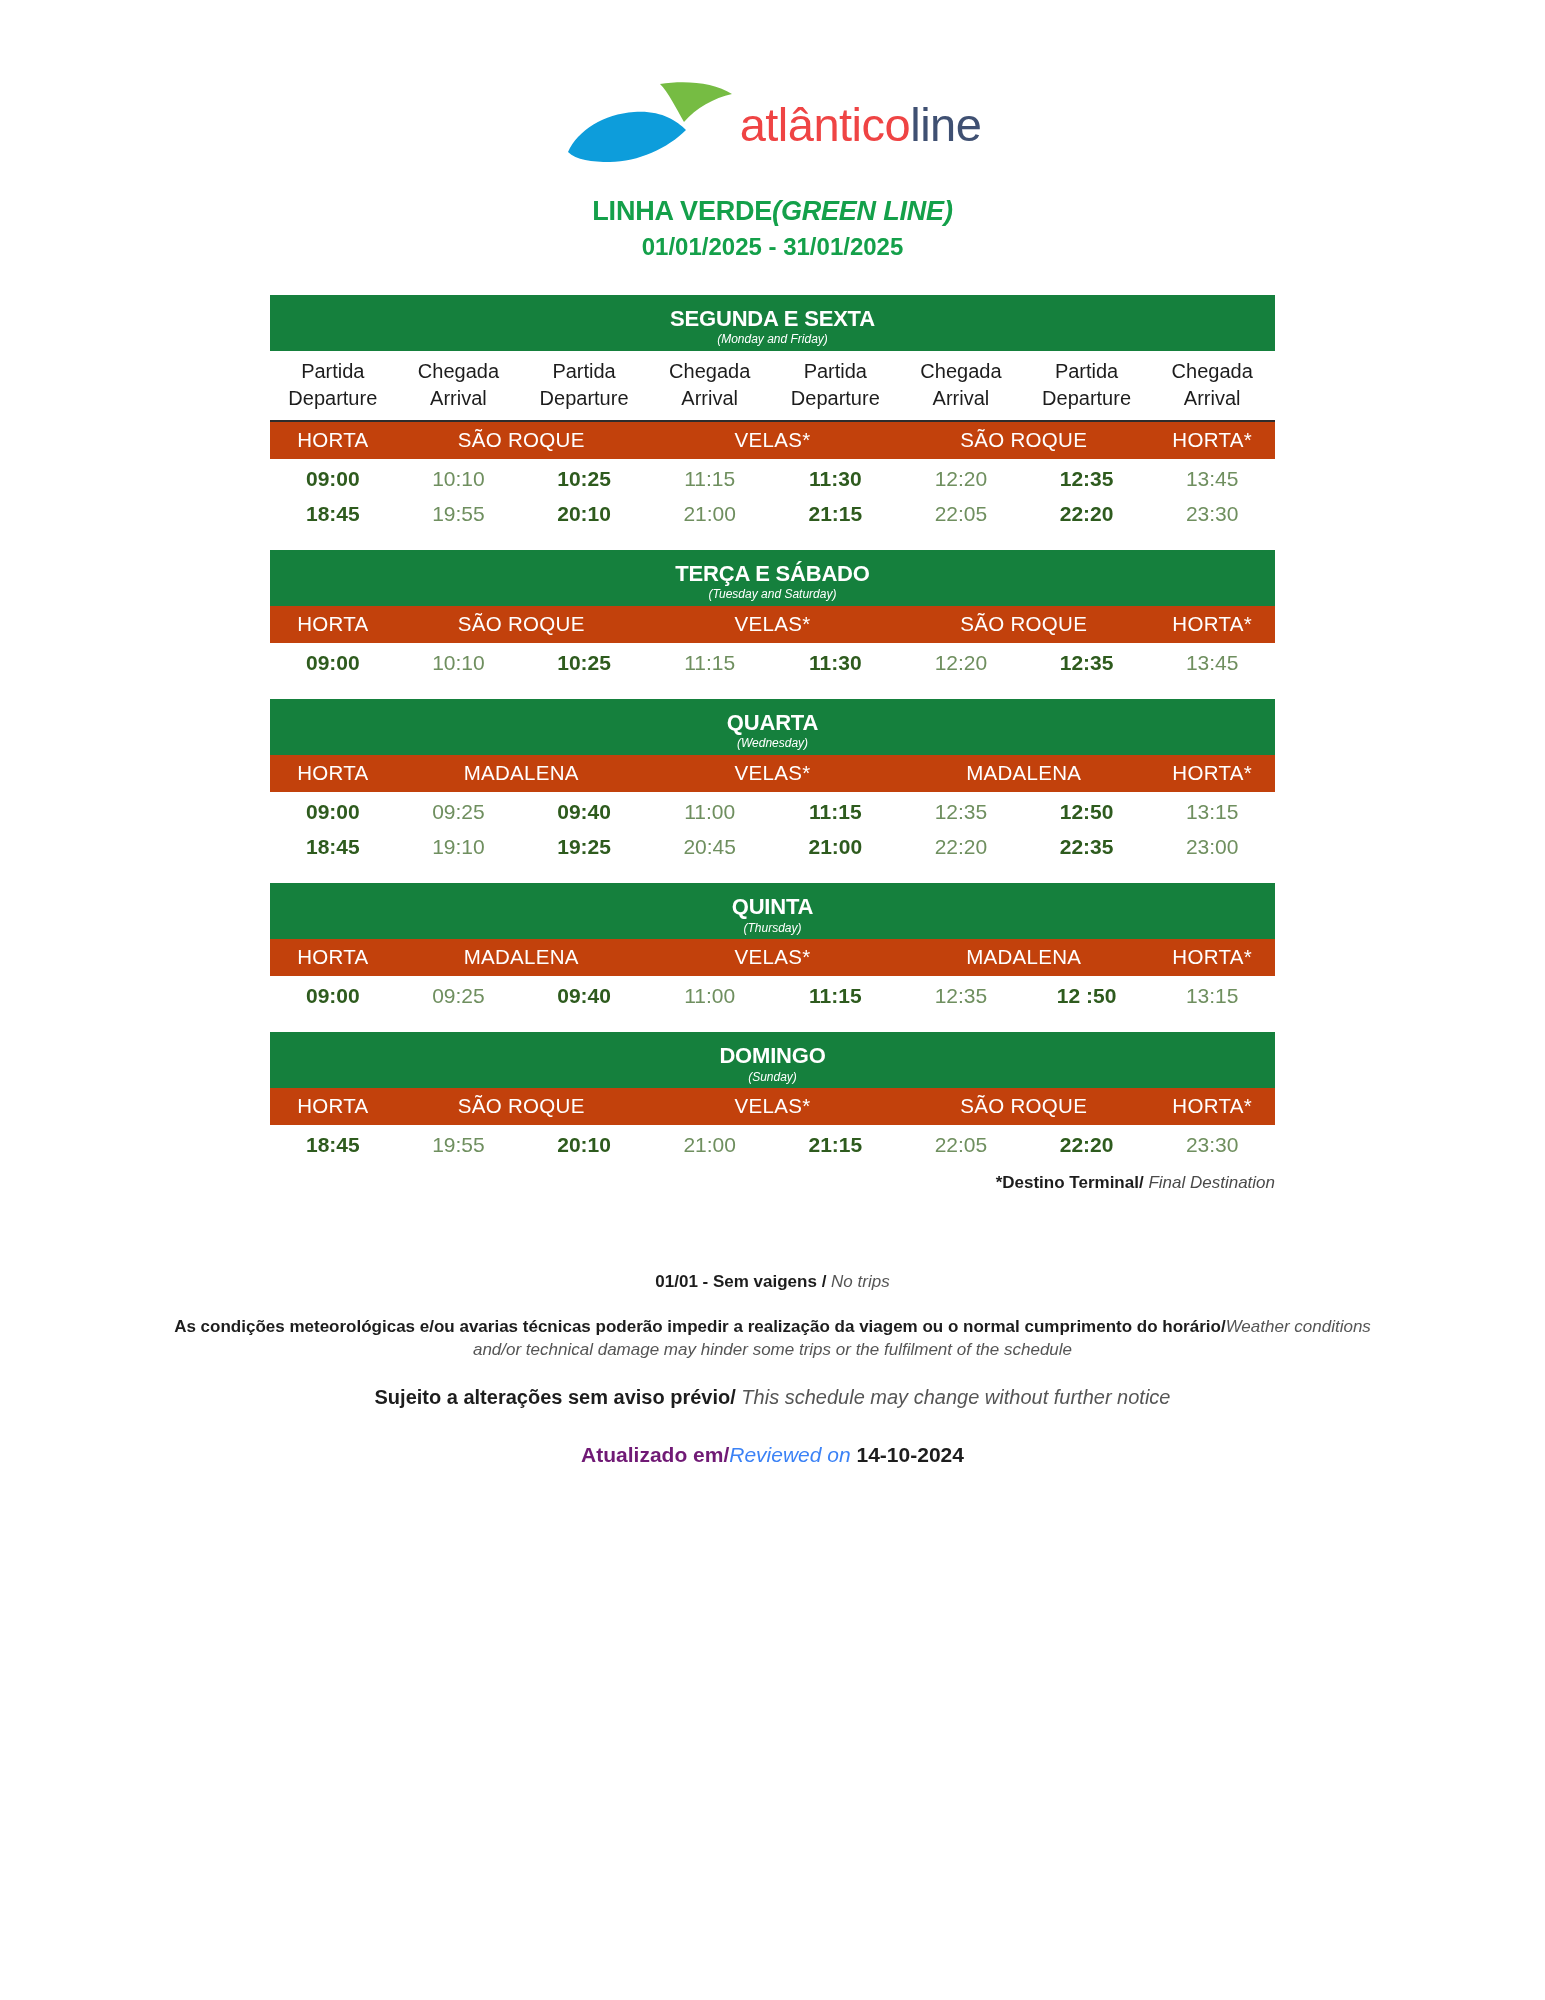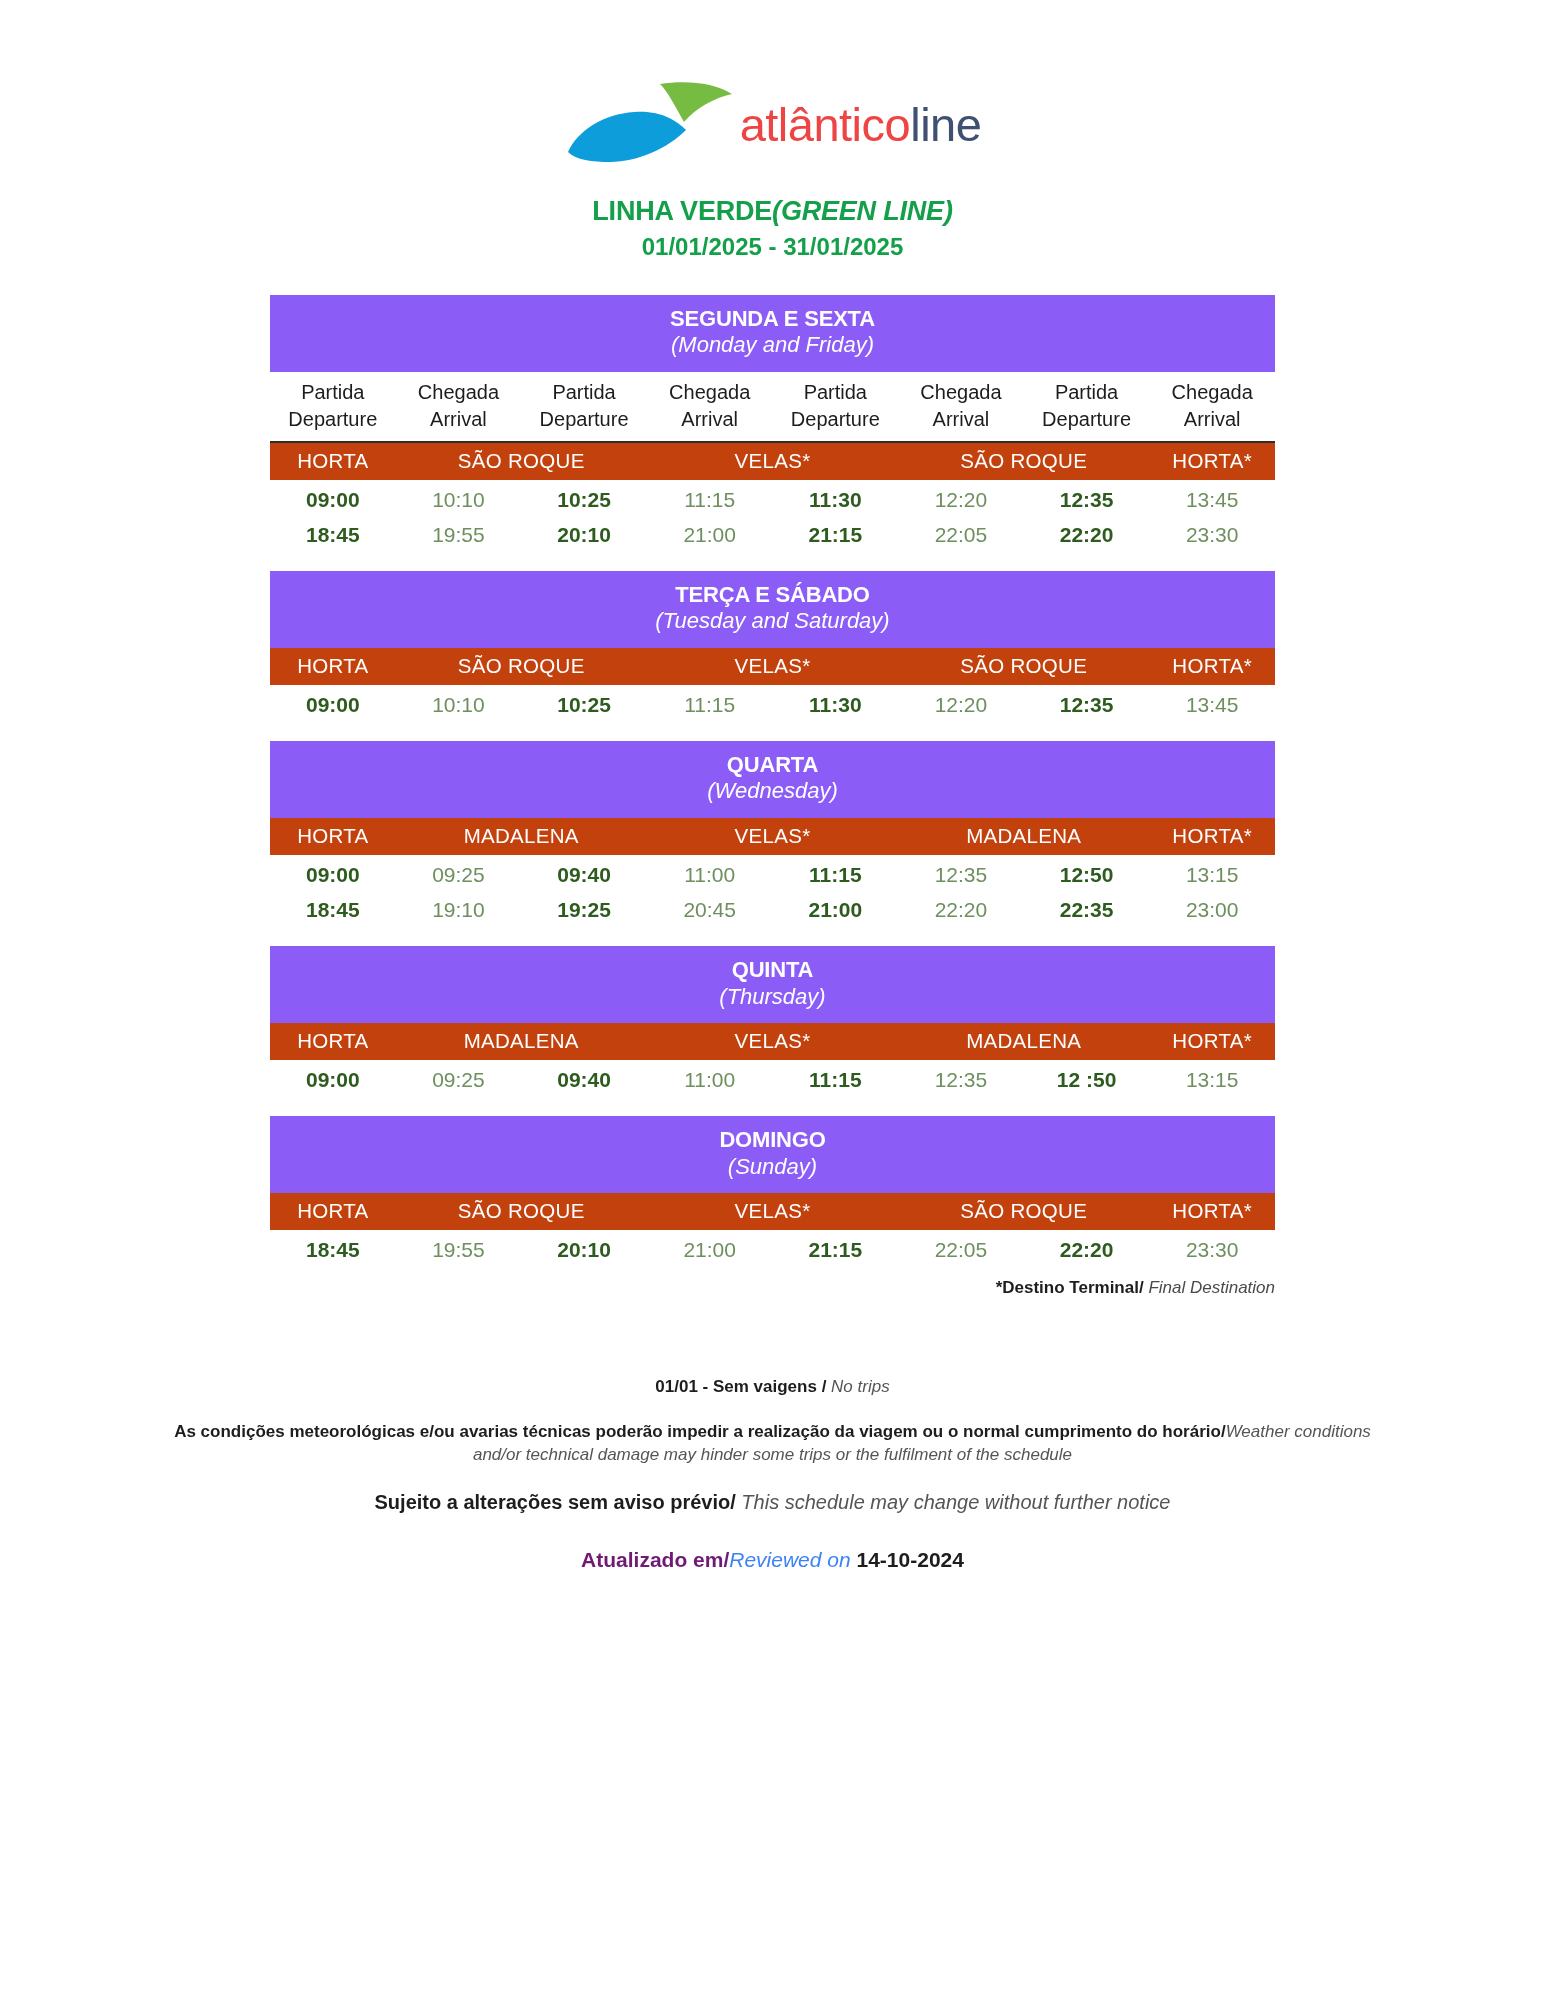--- a/index.html
+++ b/index.html
@@ -20,23 +20,23 @@
   .logo-text .t2{color:#3f5072;font-weight:300;}
 
   
   .title-block{text-align:center;margin-top:26px;}
   .line-title{font-size:27px;font-weight:700;color:#14a04a;letter-spacing:-0.2px;}
   .line-title .en{font-style:italic;}
   .date-range{font-size:24px;font-weight:700;color:#14a04a;margin-top:6px;letter-spacing:0px;}
 
   
   .sched{width:1005px;margin:34px auto 0 auto;}
-  .band{background:#8b5cf6;color:#ffffff;text-align:center;padding:11px 0 13px 0;}
+  .band{background:#15803d;color:#ffffff;text-align:center;padding:11px 0 4px 0;}
   .band .pt{font-size:22px;font-weight:700;letter-spacing:-0.2px;line-height:1.15;}
-  .band .en{font-size:22px;font-style:italic;font-weight:400;line-height:1.2;margin-top:1px;}
+  .band .en{font-size:12px;font-style:italic;font-weight:400;line-height:1.2;margin-top:1px;}
 
   .colhead{display:flex;border-bottom:2px solid #2d2d2d;}
   .colhead .ch{flex:1 1 0;text-align:center;padding:7px 0 8px 0;font-size:20px;color:#1d1d1d;line-height:1.35;}
   .colhead .ch .l2{display:block;}
 
   .ports{display:flex;background:#c2410c;}
   .ports .p{flex:1 1 0;text-align:center;padding:6px 0 7px 0;color:#ffffff;font-size:20.5px;letter-spacing:0.3px;}
   .ports .p.span2{flex:2 2 0;}
 
   .timerow{display:flex;}

